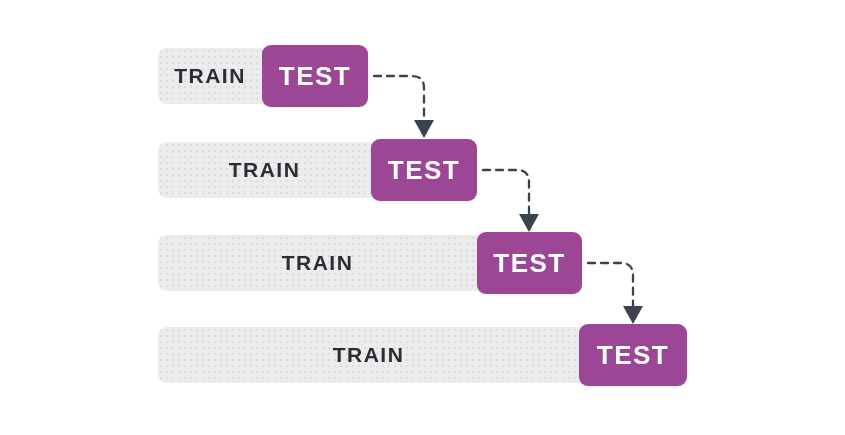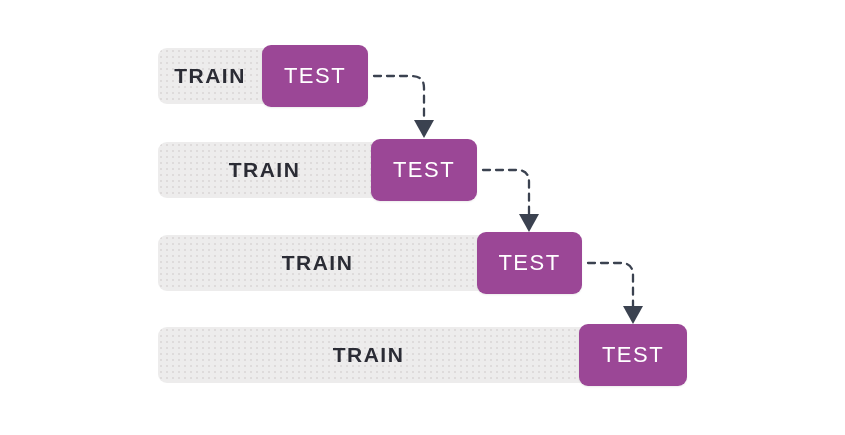--- a/index.html
+++ b/index.html
@@ -36,22 +36,22 @@
     position: absolute;
     height: 62px;
     background: #9b4796;
     border-radius: 9px;
     display: flex;
     align-items: center;
     justify-content: center;
     box-shadow: 0 1px 2px rgba(0,0,0,0.08);
   }
   .test-label {
-    font-size: 22px;
-    font-weight: normal;
+    font-size: 26px;
+    font-weight: bold;
     letter-spacing: 1.5px;
     color: #ffffff;
   }
   
   .r1-train { left: 158px; top: 48px;  width: 132px; }
   .r1-test  { left: 262px; top: 45px;  width: 106px; }
   
   .r2-train { left: 158px; top: 142px; width: 240px; }
   .r2-test  { left: 371px; top: 139px; width: 106px; }
   

